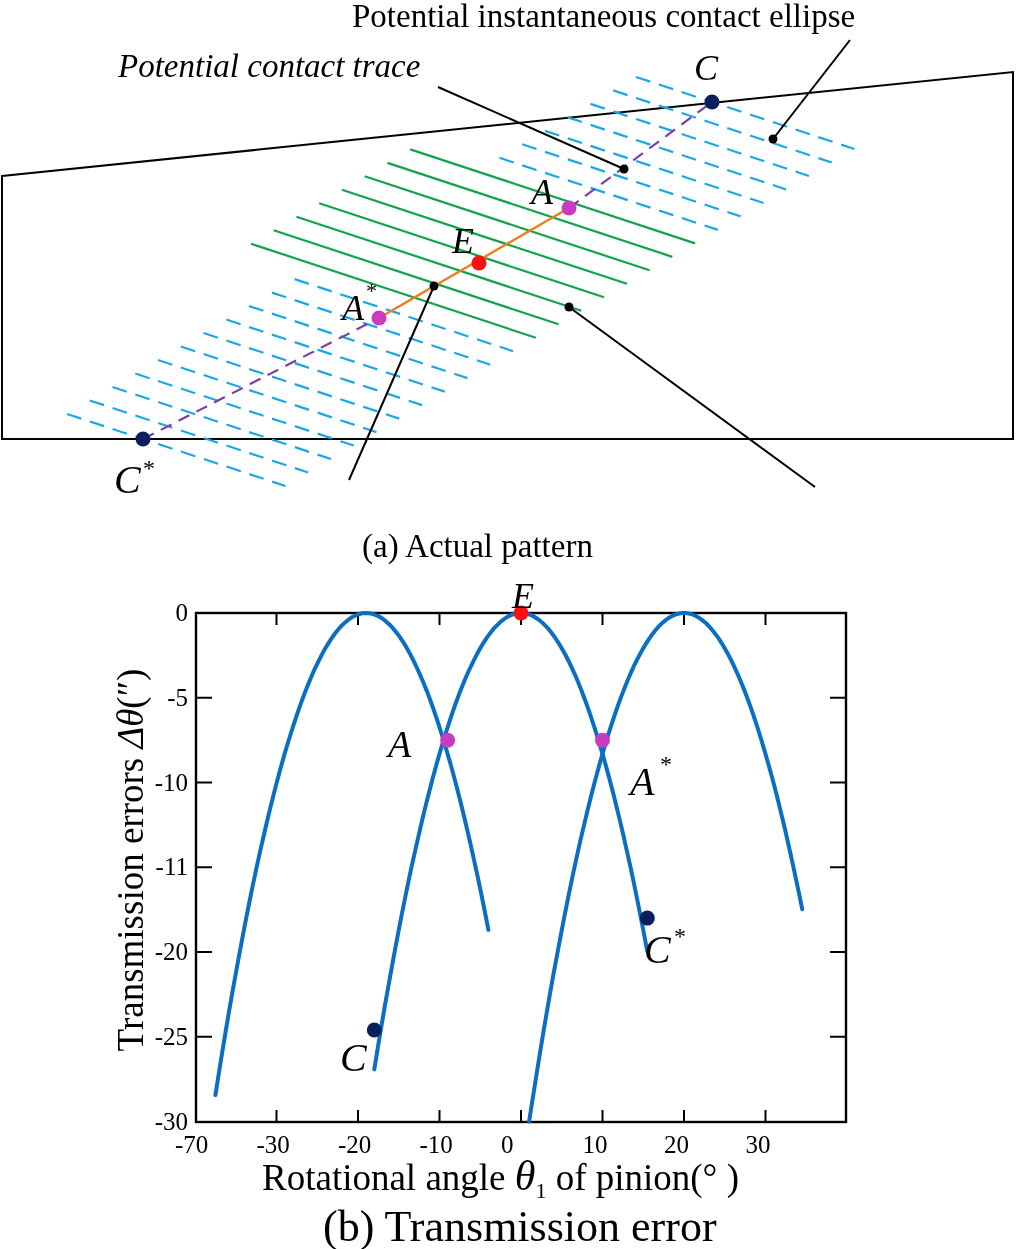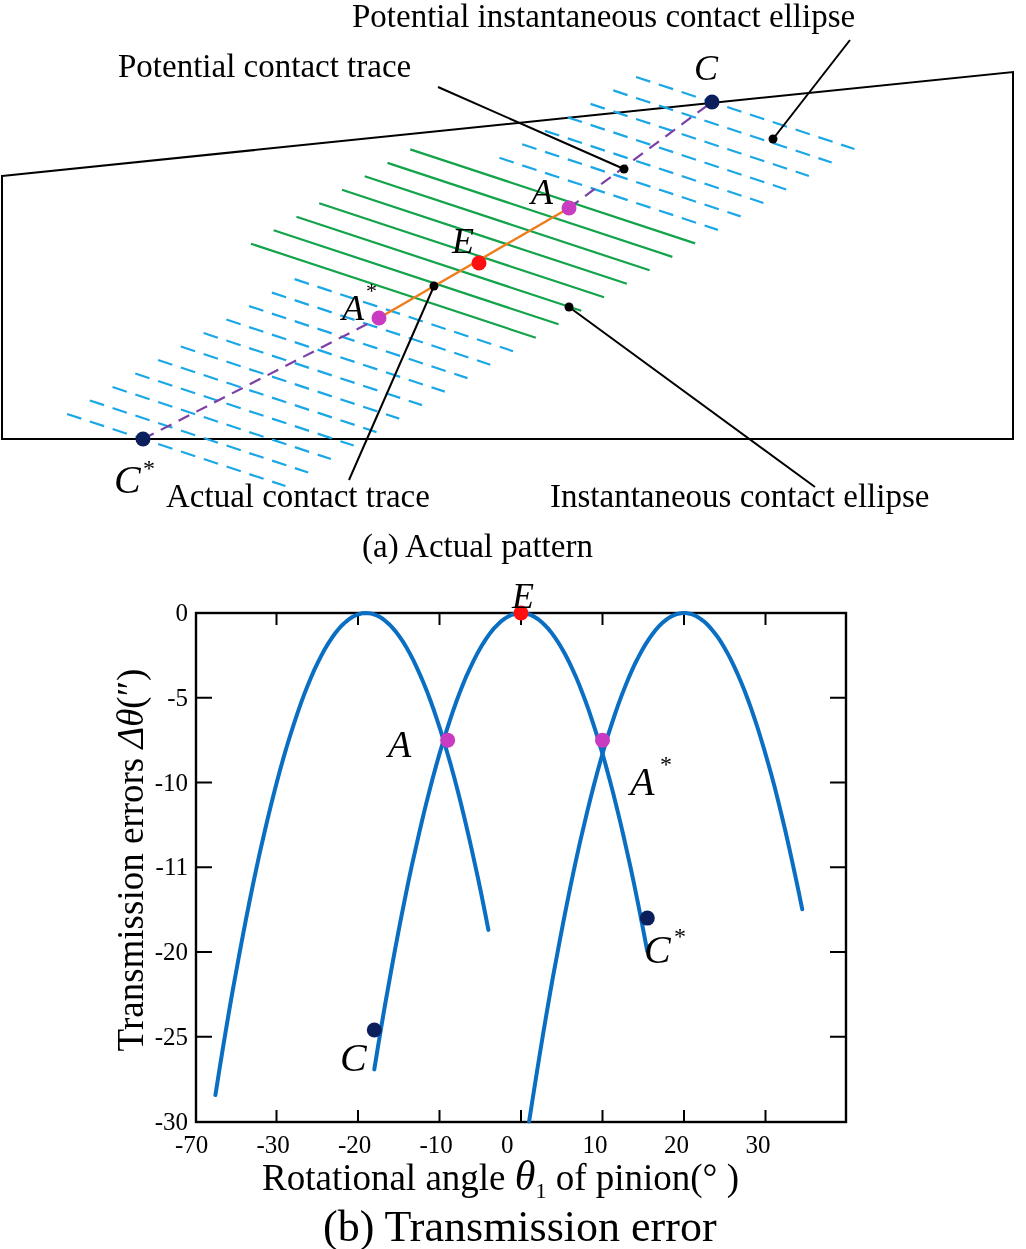--- a/index.html
+++ b/index.html
@@ -64,30 +64,28 @@
     <circle cx="569" cy="307" r="4.5" fill="#000"></circle>
 
     <circle cx="712" cy="102" r="7.5" fill="#0b1f5c"></circle>
     <circle cx="143" cy="439" r="7.5" fill="#0b1f5c"></circle>
     <circle cx="569" cy="208" r="7.5" fill="#c93cc2"></circle>
     <circle cx="379" cy="318" r="7.5" fill="#c93cc2"></circle>
     <circle cx="479" cy="263" r="7.5" fill="#ff1010"></circle>
   </svg>
 
   <span class="lbl" style="left:352px;top:0px;">Potential instantaneous contact ellipse</span>
-  <span class="lbl" style="left:118px;top:50px;">Potential contact trace</span>
+  <span class="lbl" style="left:118px;top:50px;font-style:italic;">Potential contact trace</span>
   <span class="lbl ital" style="left:694px;top:50px;font-size:36px;">C</span>
   <span class="lbl ital" style="left:531px;top:174px;font-size:36px;">A</span>
   <span class="lbl ital" style="left:452px;top:223px;font-size:36px;">E</span>
   <span class="lbl ital" style="left:342px;top:290px;font-size:36px;">A</span>
   <span class="lbl" style="left:366px;top:280px;font-size:22px;">*</span>
   <span class="lbl ital" style="left:114px;top:460px;font-size:40px;">C</span>
   <span class="lbl" style="left:143px;top:456px;font-size:24px;">*</span>
-  <span class="lbl" style="left:166px;top:480px;">Actual contact trace</span>
-  <span class="lbl" style="left:550px;top:480px;">Instantaneous contact ellipse</span>
   <span class="lbl" style="left:362px;top:530px;">(a) Actual pattern</span>
 
   <svg id="panel-b" width="1026" height="1249" style="position:absolute;left:0;top:0;">
     <rect x="196" y="613" width="650" height="509" fill="none" stroke="#000" stroke-width="2.4"></rect>
     <g id="ticks" stroke="#000" stroke-width="2">
         <line x1="276.5" y1="613" x2="276.5" y2="625"></line>
         <line x1="276.5" y1="1122" x2="276.5" y2="1110"></line>
         <line x1="358" y1="613" x2="358" y2="625"></line>
         <line x1="358" y1="1122" x2="358" y2="1110"></line>
         <line x1="439.5" y1="613" x2="439.5" y2="625"></line>

